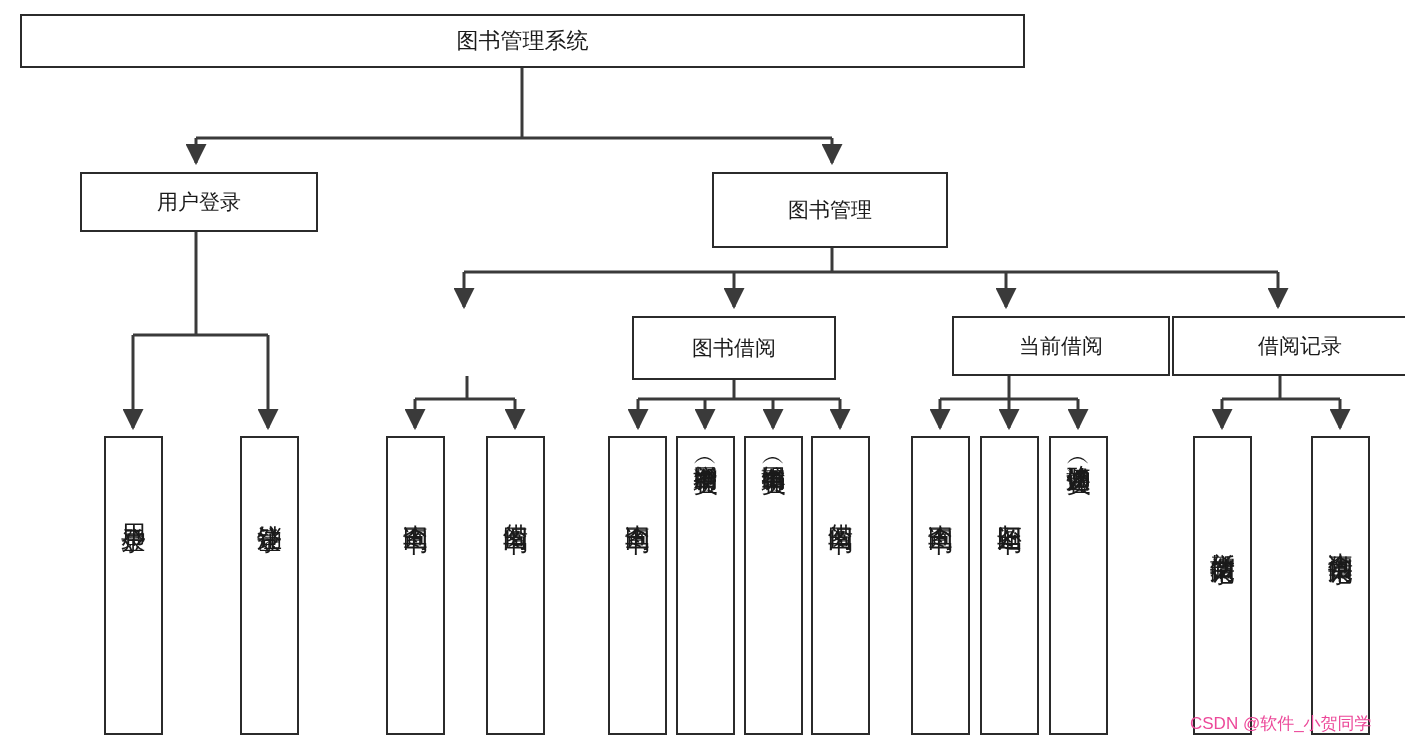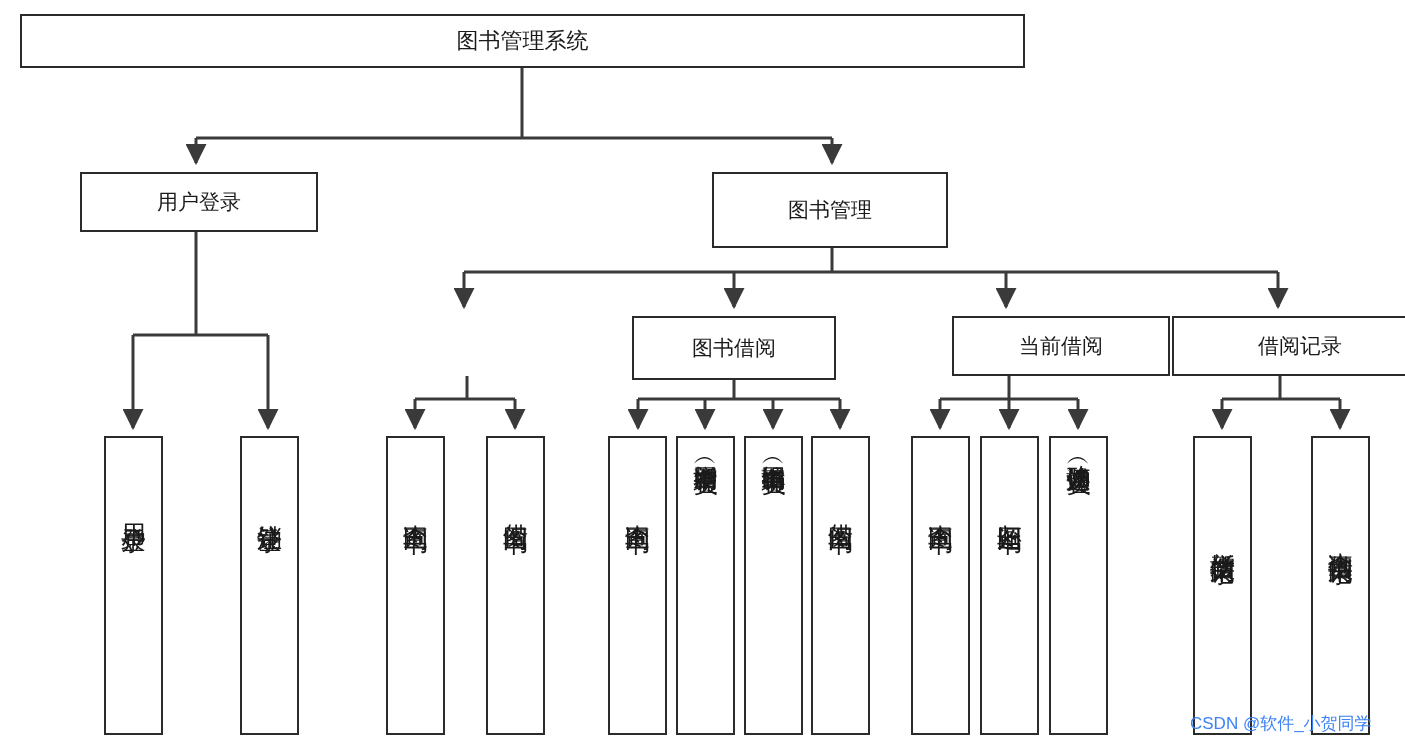--- a/index.html
+++ b/index.html
@@ -69,21 +69,21 @@
     padding-top: 58px;
   }
   .v-node.mid2 .node-label {
     padding-top: 86px;
   }
   .watermark {
     position: absolute;
     left: 1190px;
     top: 712px;
     font-size: 17px;
-    color: #3b82f6;
+    color: #ec4899;
     white-space: nowrap;
     z-index: 5;
   }
 </style>
 </head>
 <body>
 
 <div id="canvas">
 
   <svg id="wires" viewBox="0 0 1405 747" xmlns="http://www.w3.org/2000/svg">

